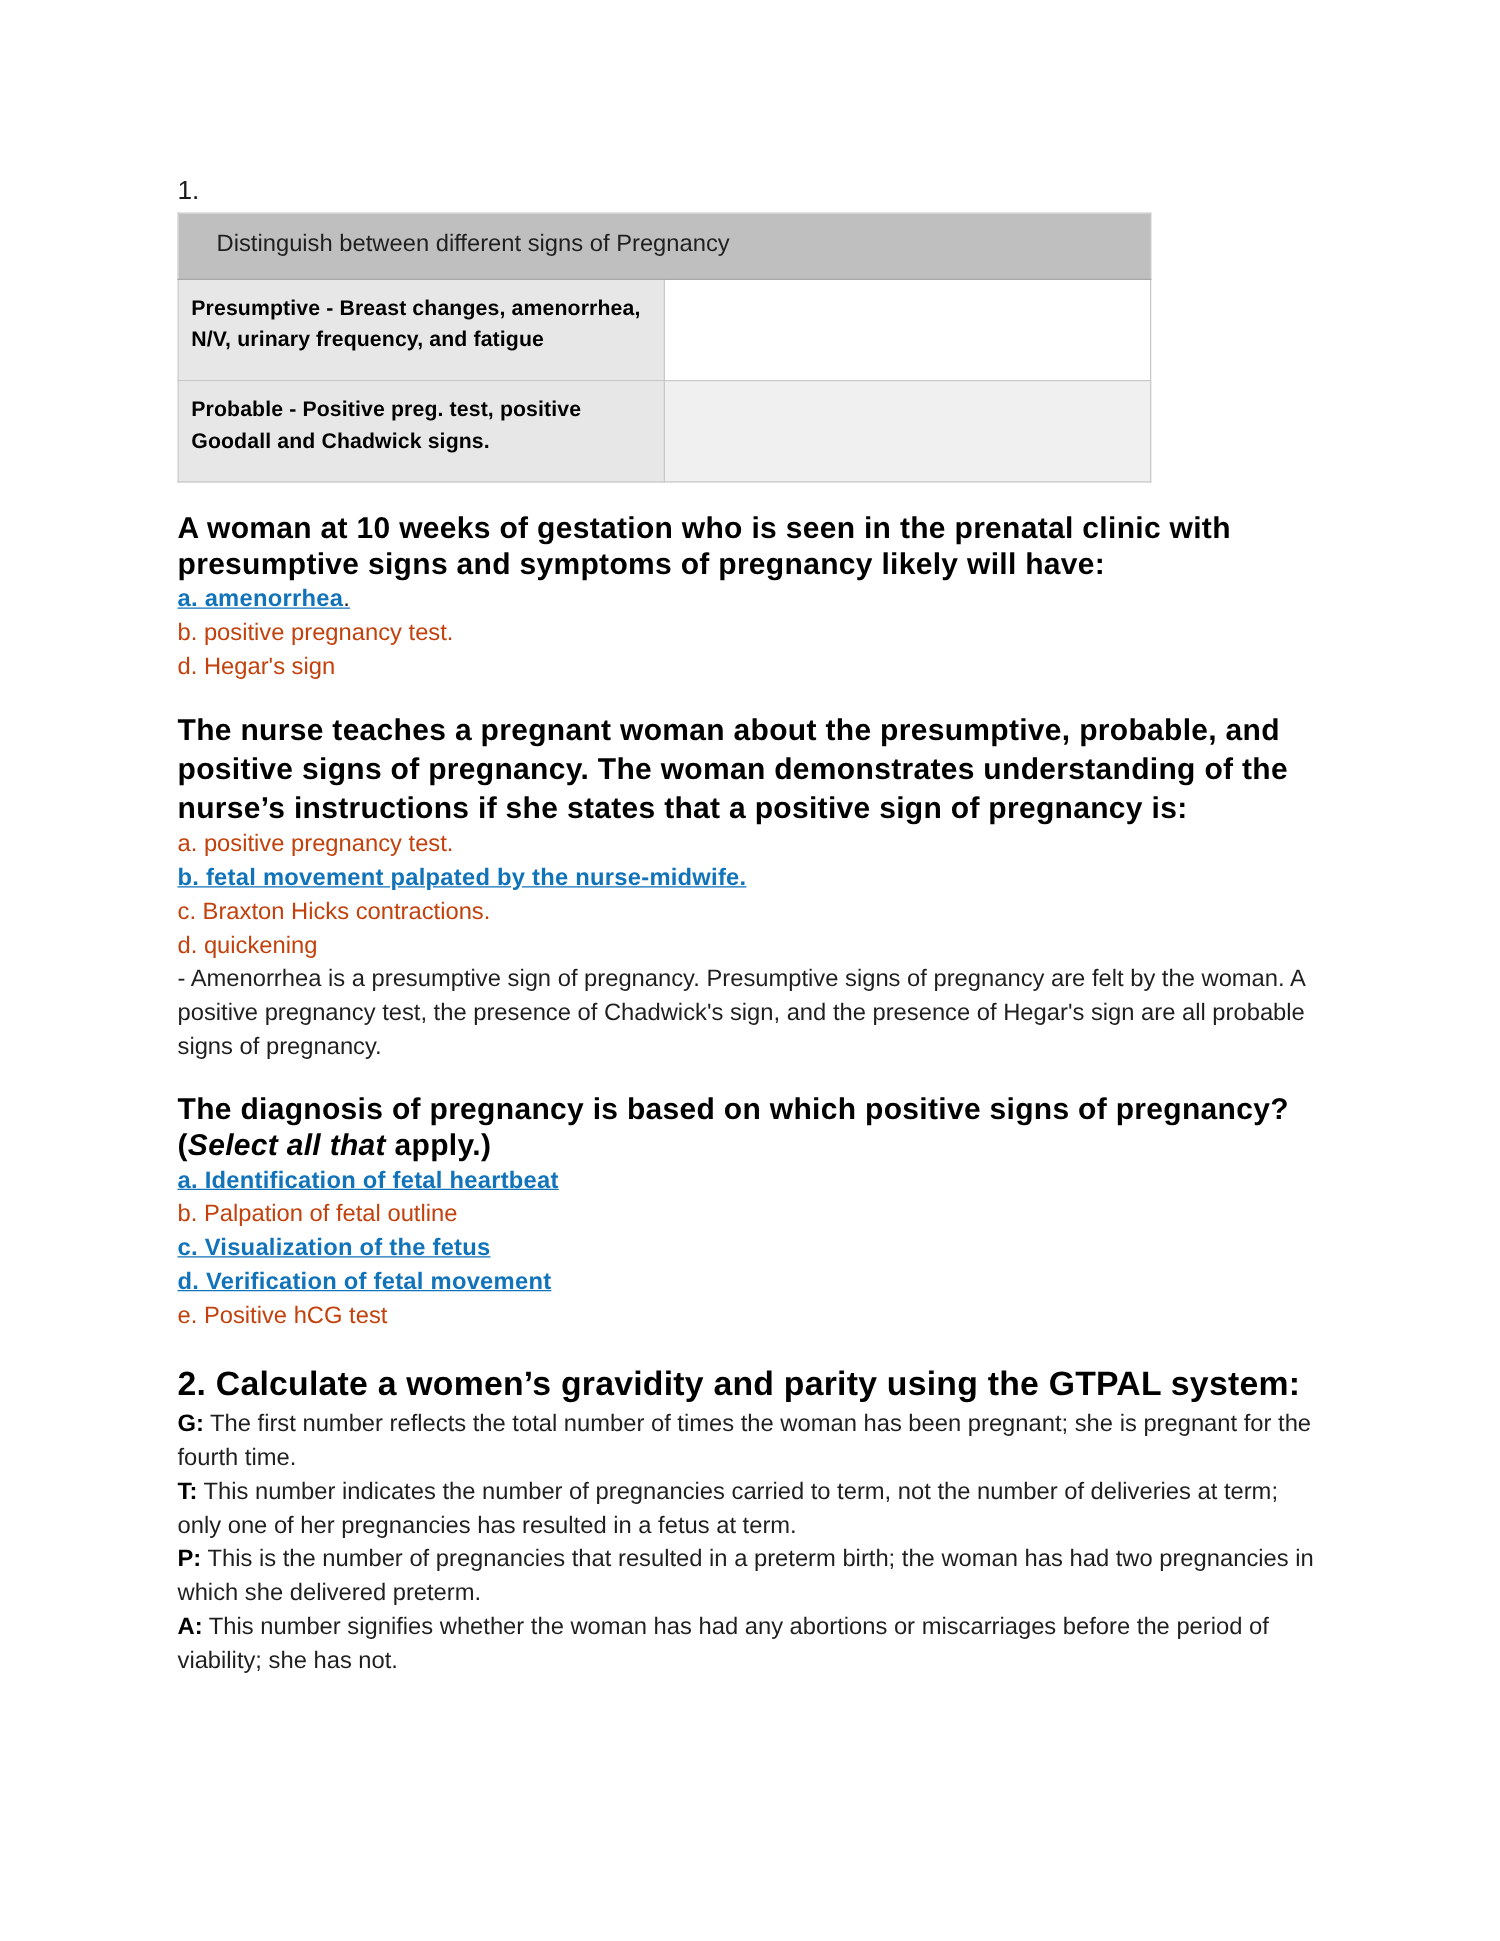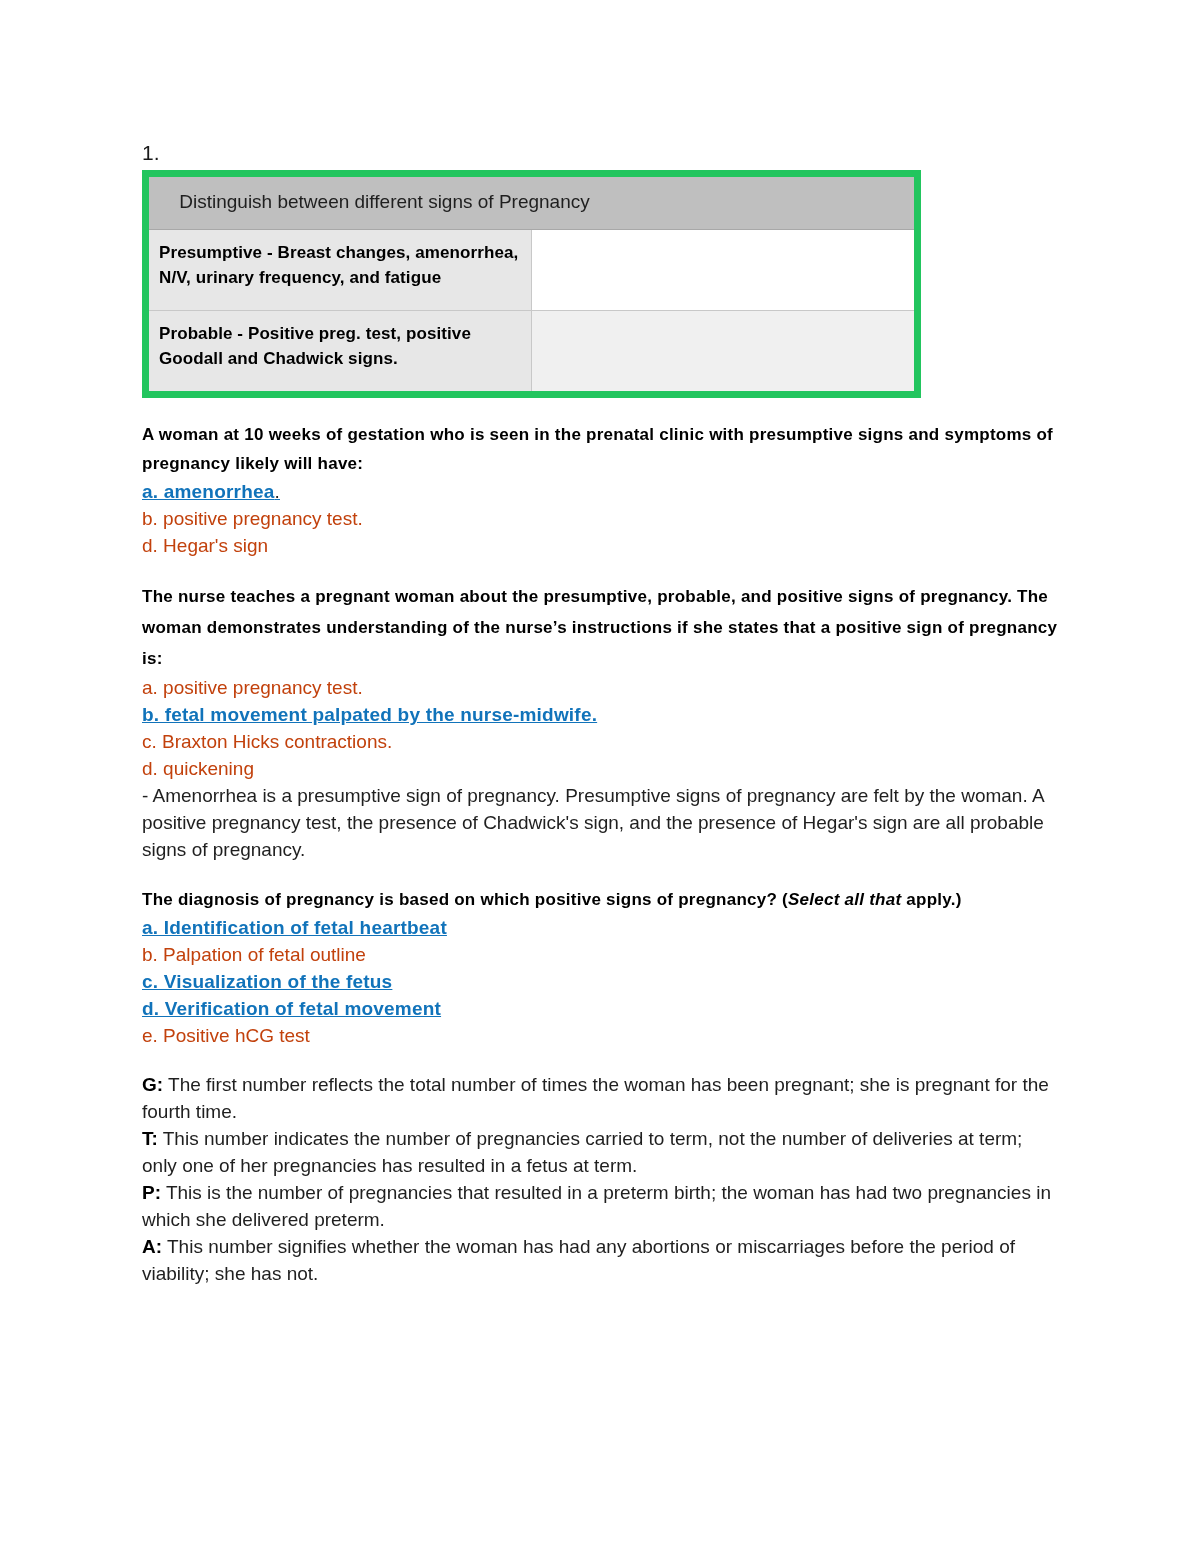--- a/index.html
+++ b/index.html
@@ -29,21 +29,21 @@
     color: #1a1a1a;
     margin: 0 0 4px 0;
   }
 
   
   .signs-table {
     width: 779px;
     border-collapse: collapse;
     table-layout: fixed;
     margin: 0 0 0 0;
-    border: 7px solid #22c55e;
+    border: 1px solid #22c55e;
   }
   .signs-table td {
     border: 1px solid #c8c8c8;
     vertical-align: top;
     padding: 10px 10px 12px 10px;
   }
   .signs-table .hdr {
     background: #bfbfbf;
     border-bottom: 1px solid #a8a8a8;
     text-align: center;
@@ -85,21 +85,21 @@
     margin: 0;
     font-size: 19px;
     line-height: 27px;
     color: #1a1a1a;
   }
   .gap-lg { height: 22px; }
 
   .q-stem {
     font-weight: bold;
     letter-spacing: 0.25px;
-    font-size: 17px;
+    font-size: 24px;
     line-height: 29px;
     color: #000;
   }
   .q-stem.loose { line-height: 31px; }
 
   .opt {
     font-size: 19px;
     line-height: 27px;
     color: #c2410c;
   }
@@ -184,20 +184,21 @@
 
   <div class="block q-stem"><span> The diagnosis of pregnancy is based on which positive signs of pregnancy? (</span><em class="ital">Select all that</em><span> apply.)</span></div>
   <div class="block opt answer">a. Identification of fetal heartbeat</div>
   <div class="block opt">b. Palpation of fetal outline</div>
   <div class="block opt answer">c. Visualization of the fetus</div>
   <div class="block opt answer">d. Verification of fetal movement</div>
   <div class="block opt">e. Positive hCG test</div>
 
   <div class="gap-lg"></div>
 
+  <div class="sec-heading">2. Calculate a women’s gravidity and parity using the GTPAL system:</div>
 
   <div class="block gtpal-line"><b>G:</b><span> The first number reflects the total number of times the woman has been pregnant; she is pregnant for the fourth time.</span></div>
 
   <div class="block gtpal-line"><b>T:</b><span> This number indicates the number of pregnancies carried to term, not the number of deliveries at term; only one of her pregnancies has resulted in a fetus at term.</span></div>
 
   <div class="block gtpal-line"><b>P:</b><span> This is the number of pregnancies that resulted in a preterm birth; the woman has had two pregnancies in which she delivered preterm.</span></div>
 
   <div class="block gtpal-line"><b>A:</b><span> This number signifies whether the woman has had any abortions or miscarriages before the period of viability; she has not.</span></div>
 
 

